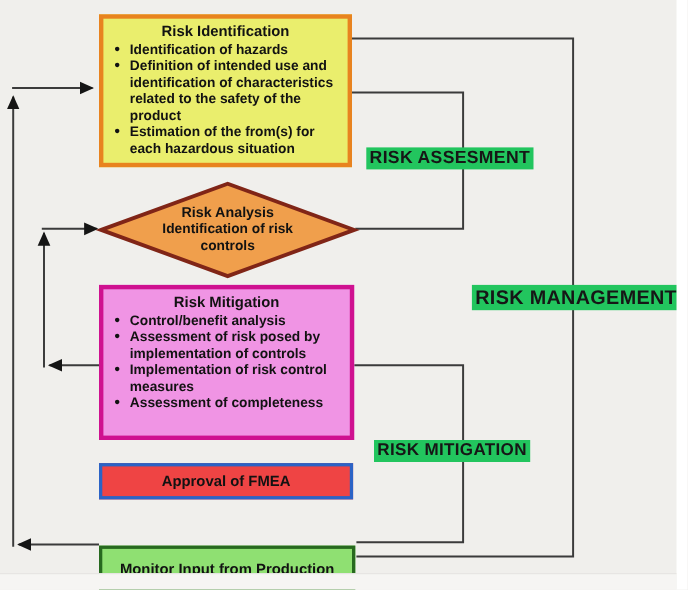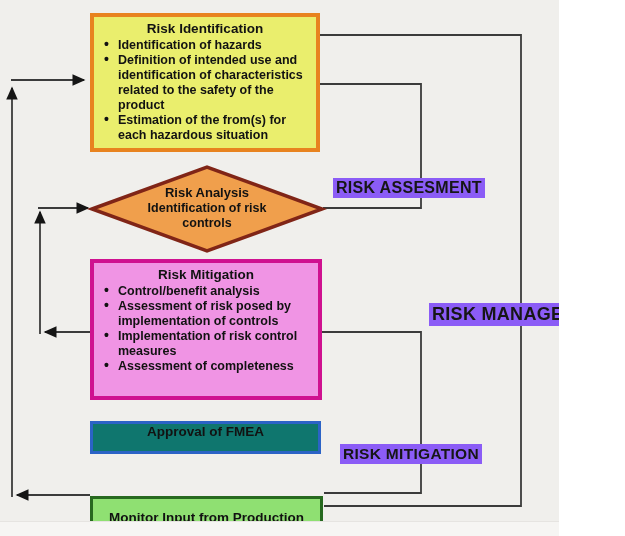--- a/index.html
+++ b/index.html
@@ -2,21 +2,21 @@
 <html><head>
 <meta charset="utf-8">
 <style>
   html,body{margin:0;padding:0;}
   body{
     font-family:"Liberation Sans","DejaVu Sans",sans-serif;
     background:#ffffff;
   }
   #stage{
     position:relative;
-    width:559px;height:536px;
+    width:615px;height:536px;
     background:#f0efec;
     overflow:hidden;
     color:#121212;
   }
   #footer-strip{
     position:absolute;left:0;top:521px;width:625px;height:15px;
     background:#f6f5f3;border-top:1px solid #e6e4e1;
   }
   #wires{position:absolute;left:0;top:0;width:625px;height:536px;}
   .node{
@@ -39,42 +39,42 @@
   #box-risk-identification{
     left:90px;top:13px;width:230px;height:139px;
     background:#eaee6d;border:4px solid #e8831f;
   }
   #box-risk-mitigation{
     left:90px;top:259px;width:232px;height:141px;
     background:#f094e4;border:4px solid #cf1190;
   }
   #box-approval{
     left:90px;top:421px;width:231px;height:33px;
-    background:#0f766e;border:3px solid #2b63c6;
-    display:flex;align-items:flex-start;justify-content:center;
+    background:#ef4444;border:3px solid #2b63c6;
+    display:flex;align-items:center;justify-content:center;
     font-size:13.5px;
   }
   #box-monitor{
     left:90px;top:476px;width:233px;height:42px;
     background:#8fe072;border:3px solid #27691f;
     display:flex;align-items:center;justify-content:center;
     font-size:13.5px;
     margin-top:20px;
   }
   #diamond-text{
     position:absolute;left:122px;top:185px;width:170px;
     text-align:center;font-weight:700;z-index:3;
   }
   #diamond-text .title{font-size:13px;line-height:16px;margin:0;}
   #diamond-text .sub{font-size:12.5px;line-height:15px;}
   .zone-label{
     position:absolute;z-index:4;
     font-weight:700;color:#161616;
-    background:#8b5cf6;padding:1px 3px;
-    letter-spacing:0.3px;white-space:nowrap;margin-top:44px;
+    background:#22c55e;padding:1px 3px;
+    letter-spacing:0.3px;white-space:nowrap;
   }
   #label-assessment{left:333px;top:134px;font-size:16px;}
   #label-management{left:429px;top:259px;font-size:18px;}
   #label-mitigation{left:340px;top:400px;font-size:15.5px;}
 </style>
 </head>
 <body>
 
 <div id="stage">
 

